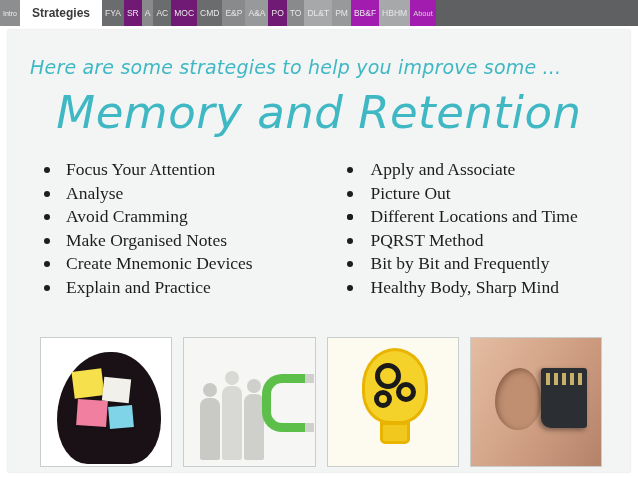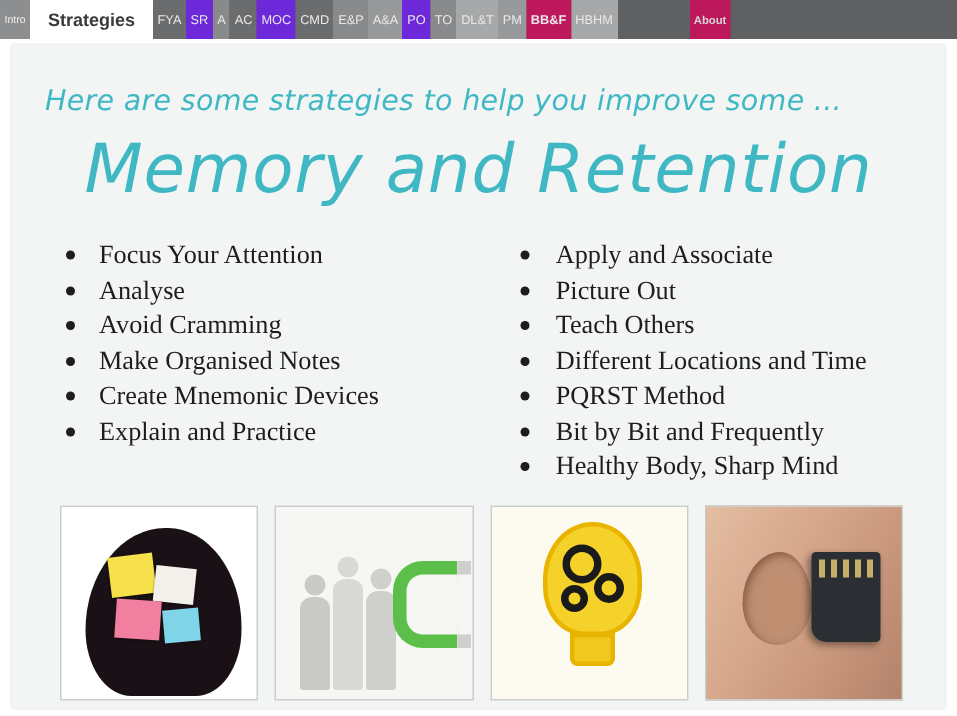--- a/index.html
+++ b/index.html
@@ -32,34 +32,34 @@
     display: flex;
     align-items: center;
     justify-content: center;
     color: #e8e8e8;
     font-size: 8.5px;
     white-space: nowrap;
     padding: 0 3px;
     height: 26px;
     box-sizing: border-box;
   }
-  .nav-item.tiny { font-size: 7.5px; color: #d5d5d5; margin-left: 48px; }
+  .nav-item.tiny { font-size: 7.5px; color: #d5d5d5; }
   .nav-item.active {
     background: #ffffff;
     color: #3a3a3a;
     font-size: 12px;
     font-weight: bold;
     padding: 0 12px;
   }
   .nav-item.shade-a { background: #6b6c6e; }
-  .nav-item.shade-b { background: #6d28d9; }
+  .nav-item.shade-b { background: #701a75; }
   .nav-item.shade-c { background: #898a8c; }
   .nav-item.shade-d { background: #98999b; }
   .nav-item.shade-e { background: #a7a8aa; }
-  .nav-item.shade-f { background: #be185d; font-weight: bold; }
+  .nav-item.shade-f { background: #a21caf; }
   .nav-item.first {
     background: #8d8e90;
     font-size: 7px;
     color: #efefef;
   }
 
   
   .canvas {
     position: absolute;
     left: 8px;
@@ -314,21 +314,21 @@
           <li><span class="dot"></span><span>Avoid Cramming</span></li>
           <li><span class="dot"></span><span>Make Organised Notes</span></li>
           <li><span class="dot"></span><span>Create Mnemonic Devices</span></li>
           <li><span class="dot"></span><span>Explain and Practice</span></li>
         </ul>
       </div>
       <div class="col right">
         <ul class="bullet-list">
           <li><span class="dot"></span><span>Apply and Associate</span></li>
           <li><span class="dot"></span><span>Picture Out</span></li>
-          <li><span class="dot"></span><span>Teach Others</span></li>
+          <li><span class="dot"></span></li>
           <li><span class="dot"></span><span>Different Locations and Time</span></li>
           <li><span class="dot"></span><span>PQRST Method</span></li>
           <li><span class="dot"></span><span>Bit by Bit and Frequently</span></li>
           <li><span class="dot"></span><span>Healthy Body, Sharp Mind</span></li>
         </ul>
       </div>
     </div>
 
     <div class="strip">
 

